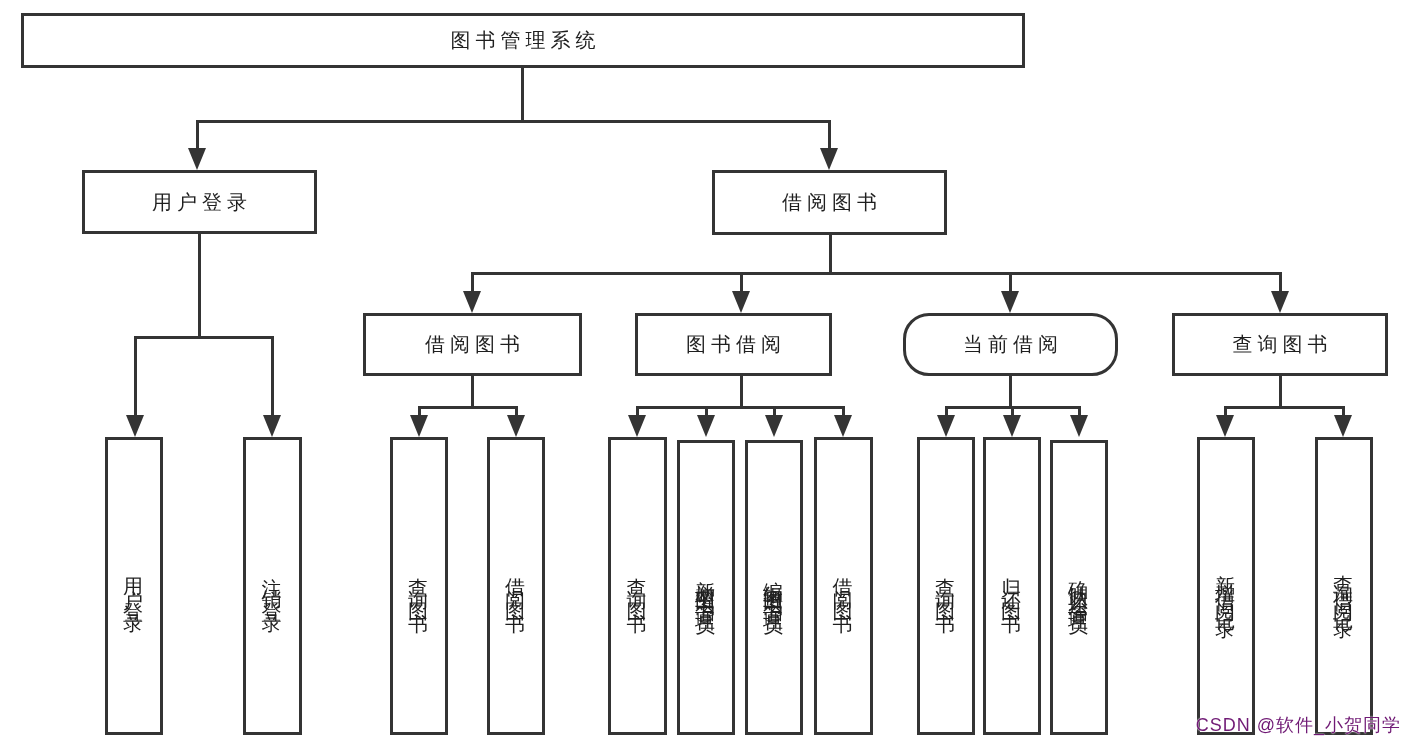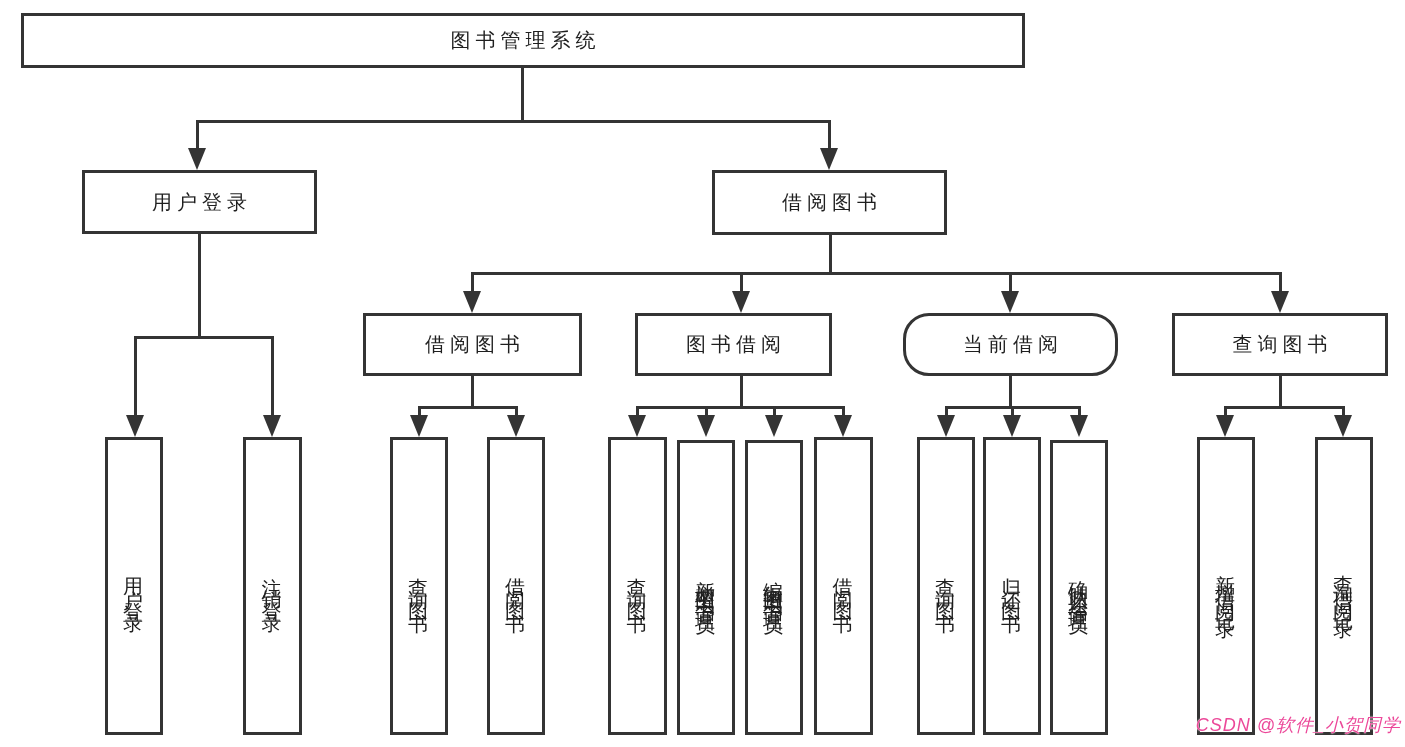--- a/index.html
+++ b/index.html
@@ -36,26 +36,25 @@
   .hl{position:absolute;height:3px;background:#343434;}
   .vl{position:absolute;width:3px;background:#343434;}
   .arw{
     position:absolute;width:0;height:0;
     border-left:9px solid transparent;
     border-right:9px solid transparent;
     border-top:22px solid #343434;
   }
   .wm{
     position:absolute;
-    color:#ec4899;
+    color:#701a75;
     font-size:18px;
     letter-spacing:1px;
     text-shadow:0 0 2px #ffffff,0 0 1px #ffffff;
     z-index:10;
-    font-style:italic;
   }
 </style>
 </head>
 <body>
 
 <div id="stage">
 
   <div class="box" style="left:21px;top:13px;width:1004px;height:55px;">
     <span>图书管理系统</span>
   </div>

